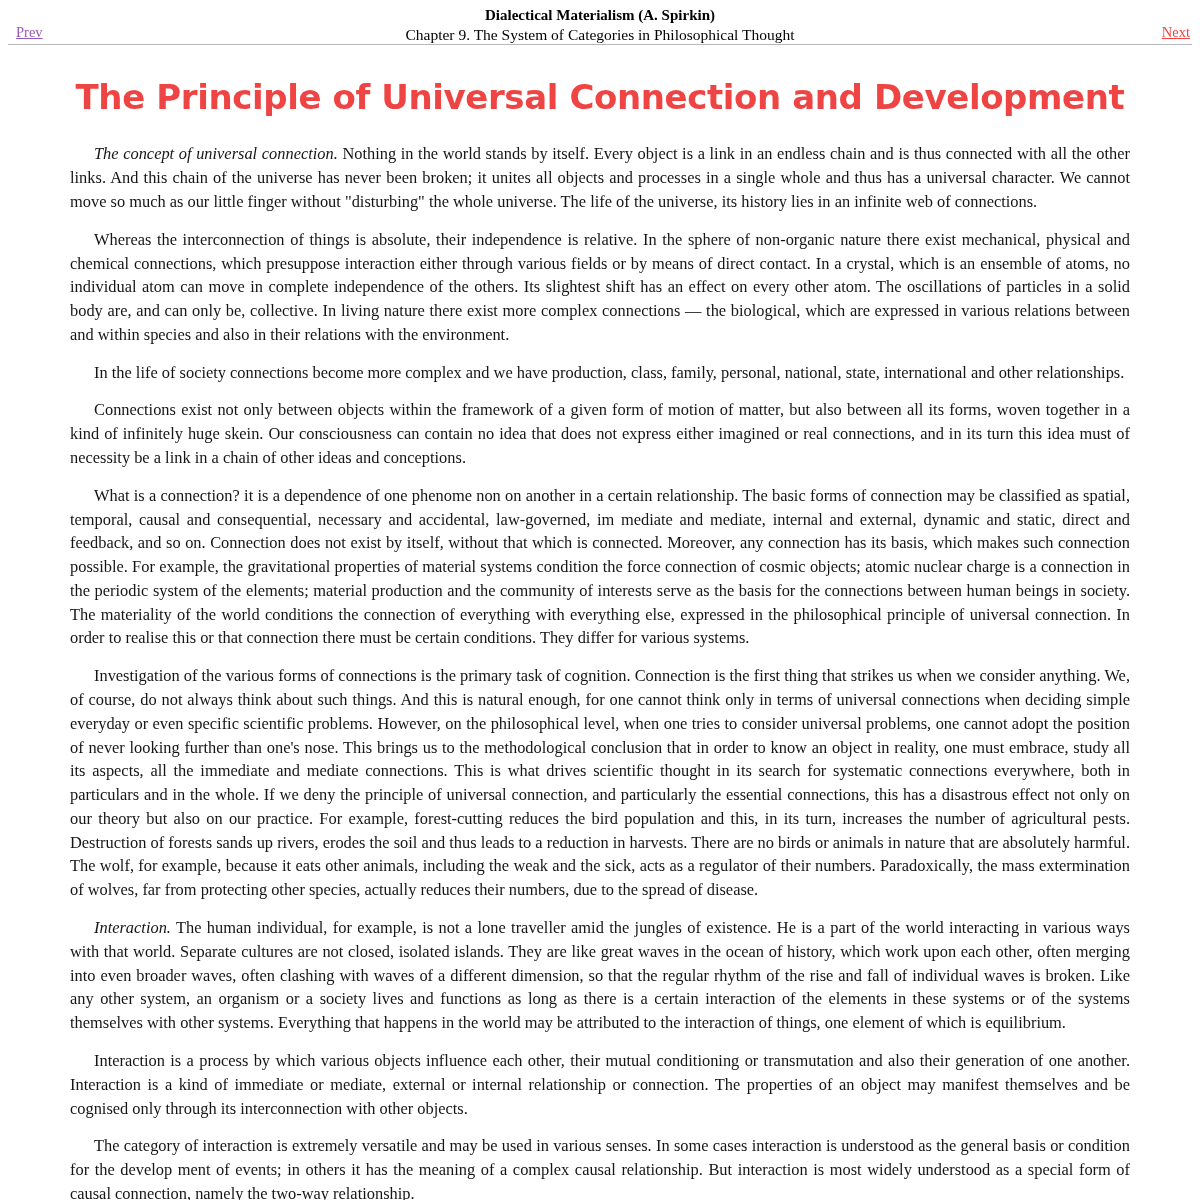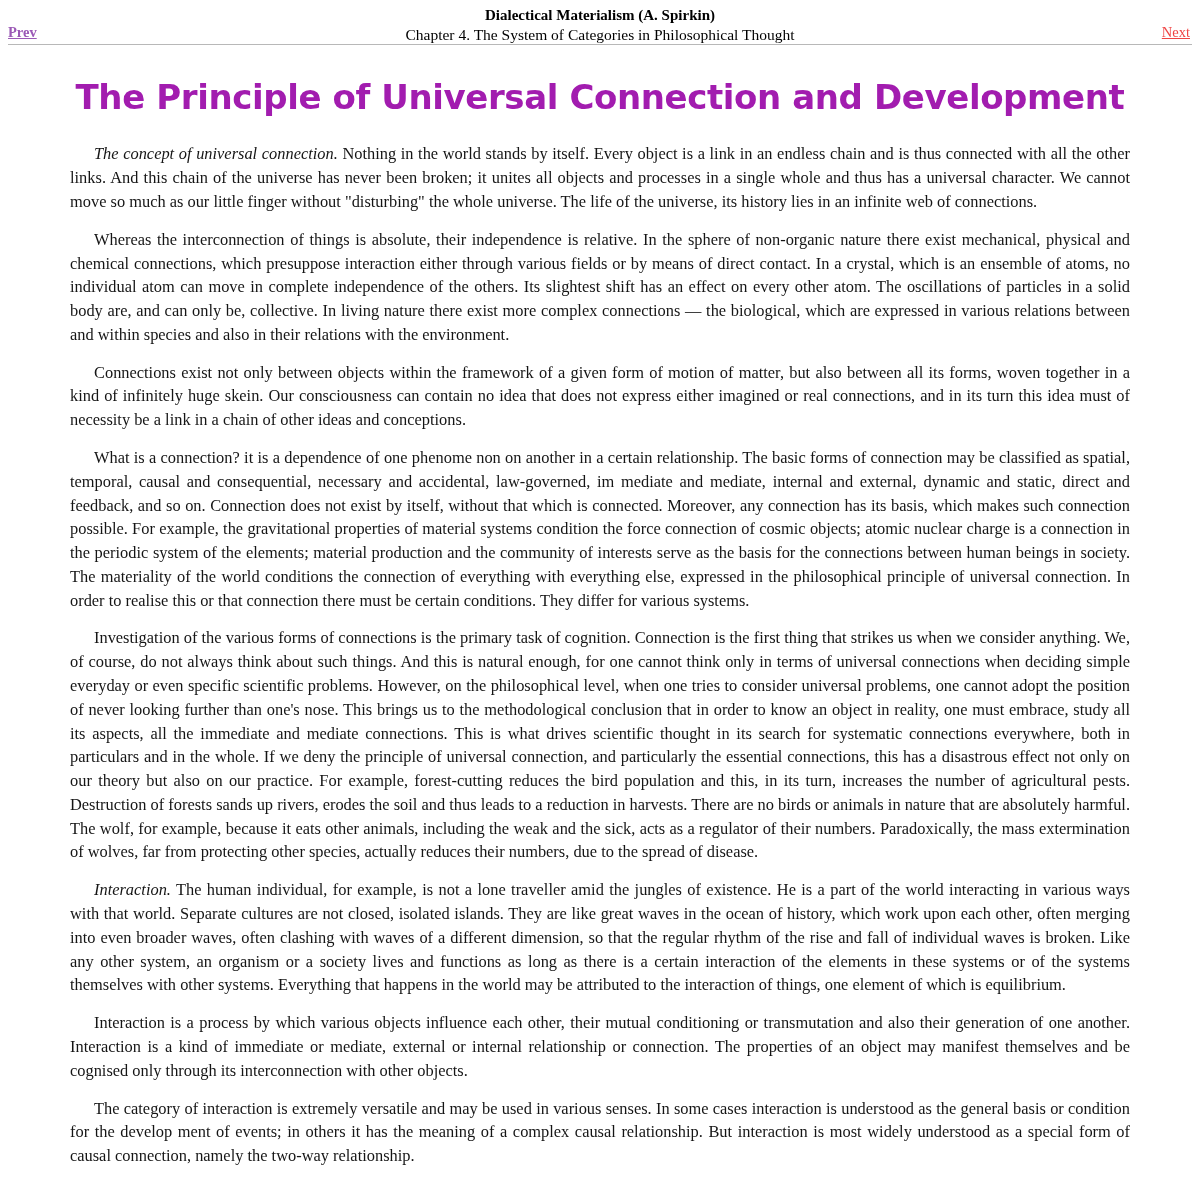--- a/index.html
+++ b/index.html
@@ -43,21 +43,21 @@
   }
   .nav-link {
     position: absolute;
     top: 24px;
     font-family: "Liberation Serif", "DejaVu Serif", serif;
     font-size: 14.5px;
     color: #9b59b6;
     text-decoration: underline;
     cursor: pointer;
   }
-  .nav-link.prev { left: 8px; font-weight: bold; }
+  .nav-link.prev { left: 16px; }
   .nav-link.next { right: 10px; }
 
   .rule {
     border: 0;
     border-top: 1px solid #b8b8b8;
     margin: 6px 8px 0 8px;
     height: 0;
   }
 
   
@@ -92,31 +92,32 @@
     font-style: italic;
     margin-top: 28px;
   }
 </style>
 </head>
 <body>
 
 <div class="nav-bar">
   <div class="nav-center">
     <span class="nav-title">Dialectical Materialism (A. Spirkin)</span>
-    <span class="nav-subtitle">Chapter 4. The System of Categories in Philosophical Thought</span>
+    <span class="nav-subtitle">Chapter 9. The System of Categories in Philosophical Thought</span>
   </div>
   <a class="nav-link prev" style="color: rgb(155, 89, 182);">Prev</a>
   <a class="nav-link next" style="color: #ef4444;">Next</a>
 </div>
 <hr class="rule" style="border-top-color: rgb(184, 184, 184);">
 
-<h1 class="page-title" style="color: #a21caf;">The Principle of Universal Connection and Development</h1>
+<h1 class="page-title" style="color: #ef4444;">The Principle of Universal Connection and Development</h1>
 
 <div class="content">
     <p class="para"><span class="lead">The concept of universal connection.</span><span> Nothing in the world stands by itself. Every object is a link in an endless chain and is thus connected with all the other links. And this chain of the universe has never been broken; it unites all objects and processes in a single whole and thus has a universal character. We cannot move so much as our little finger without "disturbing" the whole universe. The life of the universe, its history lies in an infinite web of connections.</span></p>
     <p class="para"><span>Whereas the interconnection of things is absolute, their independence is relative. In the sphere of non-organic nature there exist mechanical, physical and chemical connections, which presuppose interaction either through various fields or by means of direct contact. In a crystal, which is an ensemble of atoms, no individual atom can move in complete independence of the others. Its slightest shift has an effect on every other atom. The oscillations of particles in a solid body are, and can only be, collective. In living nature there exist more complex connections — the biological, which are expressed in various relations between and within species and also in their relations with the environment.</span></p>
+    <p class="para"><span>In the life of society connections become more complex and we have production, class, family, personal, national, state, international and other relationships.</span></p>
     <p class="para"><span>Connections exist not only between objects within the framework of a given form of motion of matter, but also between all its forms, woven together in a kind of infinitely huge skein. Our consciousness can contain no idea that does not express either imagined or real connections, and in its turn this idea must of necessity be a link in a chain of other ideas and conceptions.</span></p>
     <p class="para"><span>What is a connection? it is a dependence of one phenome non on another in a certain relationship. The basic forms of connection may be classified as spatial, temporal, causal and consequential, necessary and accidental, law-governed, im mediate and mediate, internal and external, dynamic and static, direct and feedback, and so on. Connection does not exist by itself, without that which is connected. Moreover, any connection has its basis, which makes such connection possible. For example, the gravitational properties of material systems condition the force connection of cosmic objects; atomic nuclear charge is a connection in the periodic system of the elements; material production and the community of interests serve as the basis for the connections between human beings in society. The materiality of the world conditions the connection of everything with everything else, expressed in the philosophical principle of universal connection. In order to realise this or that connection there must be certain conditions. They differ for various systems.</span></p>
     <p class="para"><span>Investigation of the various forms of connections is the primary task of cognition. Connection is the first thing that strikes us when we consider anything. We, of course, do not always think about such things. And this is natural enough, for one cannot think only in terms of universal connections when deciding simple everyday or even specific scientific problems. However, on the philosophical level, when one tries to consider universal problems, one cannot adopt the position of never looking further than one's nose. This brings us to the methodological conclusion that in order to know an object in reality, one must embrace, study all its aspects, all the immediate and mediate connections. This is what drives scientific thought in its search for systematic connections everywhere, both in particulars and in the whole. If we deny the principle of universal connection, and particularly the essential connections, this has a disastrous effect not only on our theory but also on our practice. For example, forest-cutting reduces the bird population and this, in its turn, increases the number of agricultural pests. Destruction of forests sands up rivers, erodes the soil and thus leads to a reduction in harvests. There are no birds or animals in nature that are absolutely harmful. The wolf, for example, because it eats other animals, including the weak and the sick, acts as a regulator of their numbers. Paradoxically, the mass extermination of wolves, far from protecting other species, actually reduces their numbers, due to the spread of disease.</span></p>
     <p class="para"><span class="lead">Interaction.</span><span> The human individual, for example, is not a lone traveller amid the jungles of existence. He is a part of the world interacting in various ways with that world. Separate cultures are not closed, isolated islands. They are like great waves in the ocean of history, which work upon each other, often merging into even broader waves, often clashing with waves of a different dimension, so that the regular rhythm of the rise and fall of individual waves is broken. Like any other system, an organism or a society lives and functions as long as there is a certain interaction of the elements in these systems or of the systems themselves with other systems. Everything that happens in the world may be attributed to the interaction of things, one element of which is equilibrium.</span></p>
     <p class="para"><span>Interaction is a process by which various objects influence each other, their mutual conditioning or transmutation and also their generation of one another. Interaction is a kind of immediate or mediate, external or internal relationship or connection. The properties of an object may manifest themselves and be cognised only through its interconnection with other objects.</span></p>
     <p class="para"><span>The category of interaction is extremely versatile and may be used in various senses. In some cases interaction is understood as the general basis or condition for the develop ment of events; in others it has the meaning of a complex causal relationship. But interaction is most widely understood as a special form of causal connection, namely the two-way relationship.</span></p>
   </div>
 
 </body></html>

